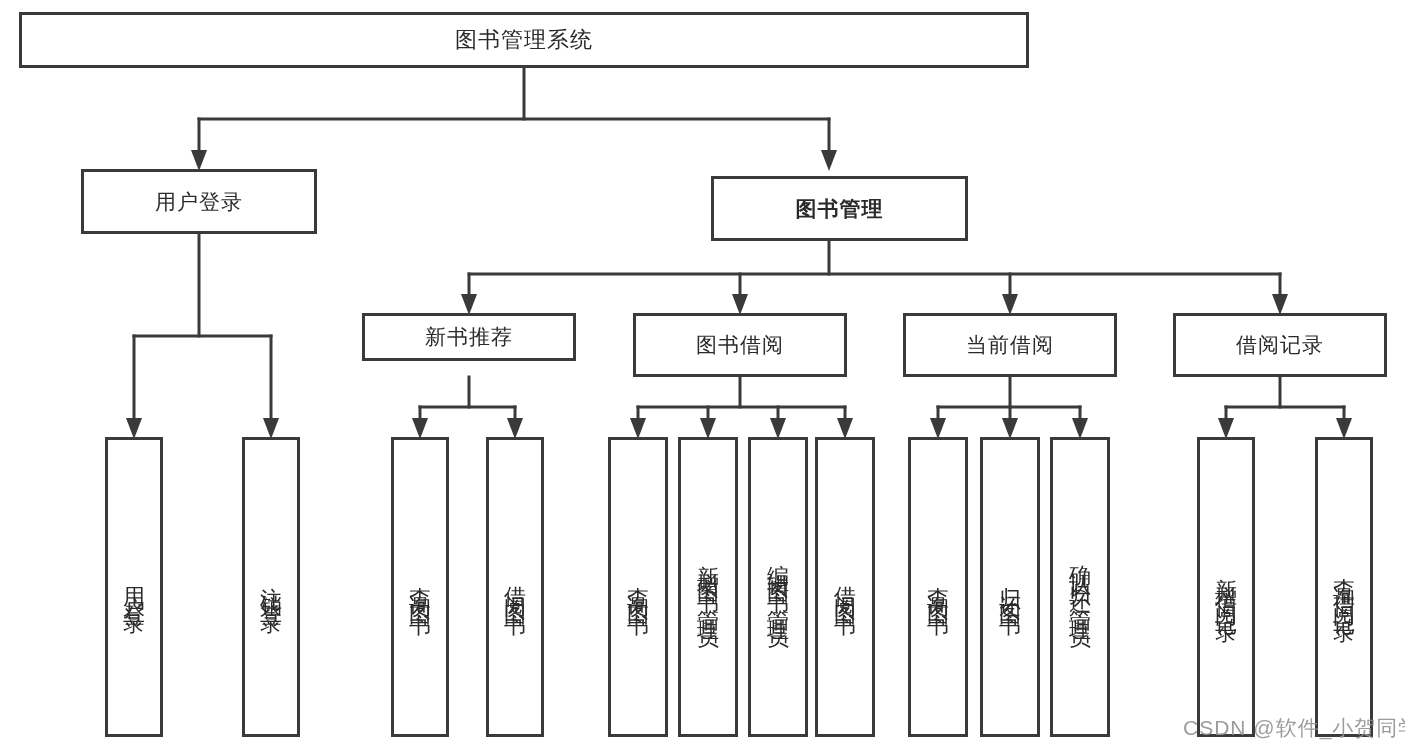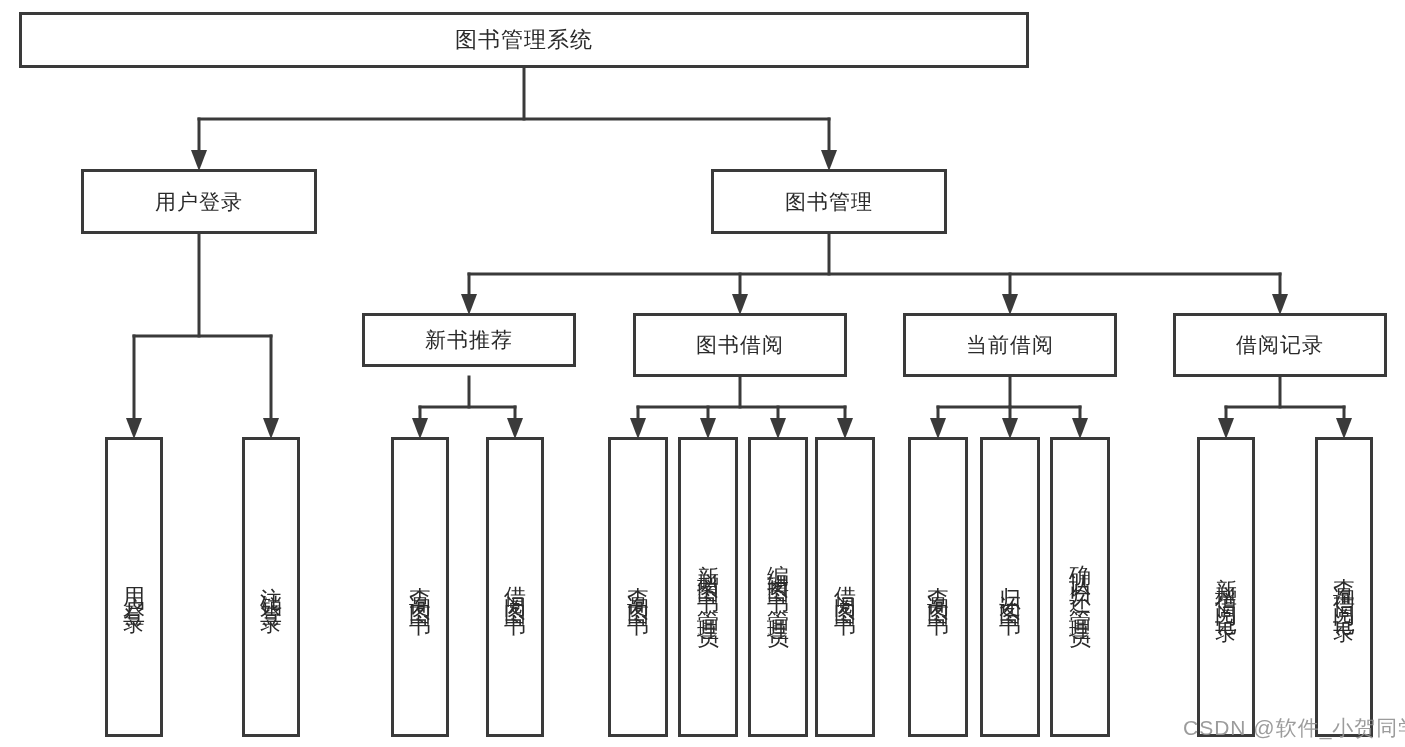--- a/index.html
+++ b/index.html
@@ -38,22 +38,22 @@
   .leaf {
     writing-mode: vertical-rl;
     text-orientation: mixed;
     font-size: 22px;
     letter-spacing: 9px;
     line-height: 1;
   }
   
   #n-root            { left: 19px;   top: 12px;  width: 1010px; height: 56px; }
   #n-user-login      { left: 81px;   top: 169px; width: 236px;  height: 65px; }
-  #n-book-mgmt       { left: 711px;  top: 169px; width: 236px;  height: 65px; }
-  #n-new-books       { left: 362px;  top: 313px; width: 214px;  height: 54px; }
+  #n-book-mgmt       { left: 711px;  top: 176px; width: 257px;  height: 65px; font-weight: bold; }
+  #n-new-books       { left: 362px;  top: 313px; width: 214px;  height: 48px; }
   #n-book-borrow     { left: 633px;  top: 313px; width: 214px;  height: 64px; }
   #n-current-borrow  { left: 903px;  top: 313px; width: 214px;  height: 64px; }
   #n-borrow-records  { left: 1173px; top: 313px; width: 214px;  height: 64px; }
 
   #n-leaf-user-login { left: 105px;  top: 437px; width: 58px; height: 300px; }
   #n-leaf-logout     { left: 242px;  top: 437px; width: 58px; height: 300px; }
   #n-leaf-nb-query   { left: 391px;  top: 437px; width: 58px; height: 300px; }
   #n-leaf-nb-borrow  { left: 486px;  top: 437px; width: 58px; height: 300px; }
   #n-leaf-bb-query   { left: 608px;  top: 437px; width: 60px; height: 300px; }
   #n-leaf-bb-add     { left: 678px;  top: 437px; width: 60px; height: 300px; }

